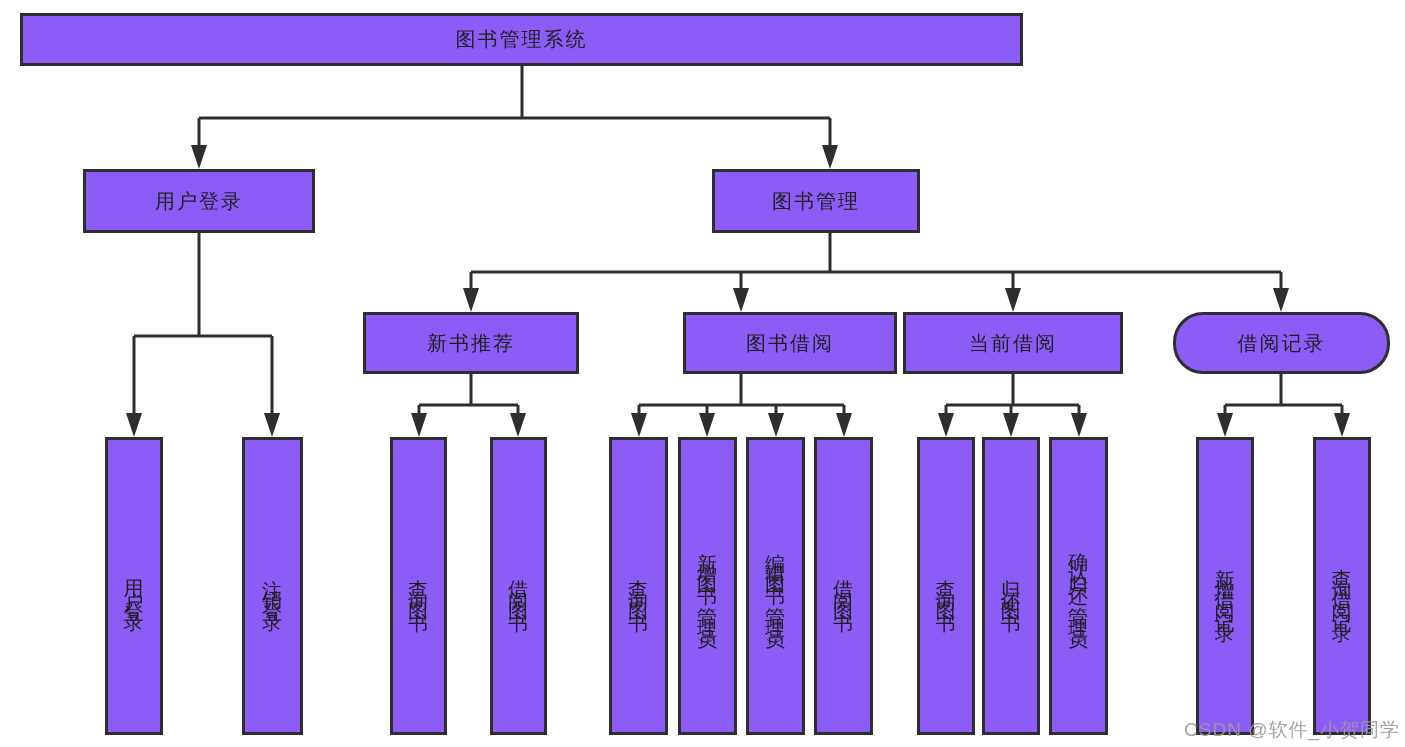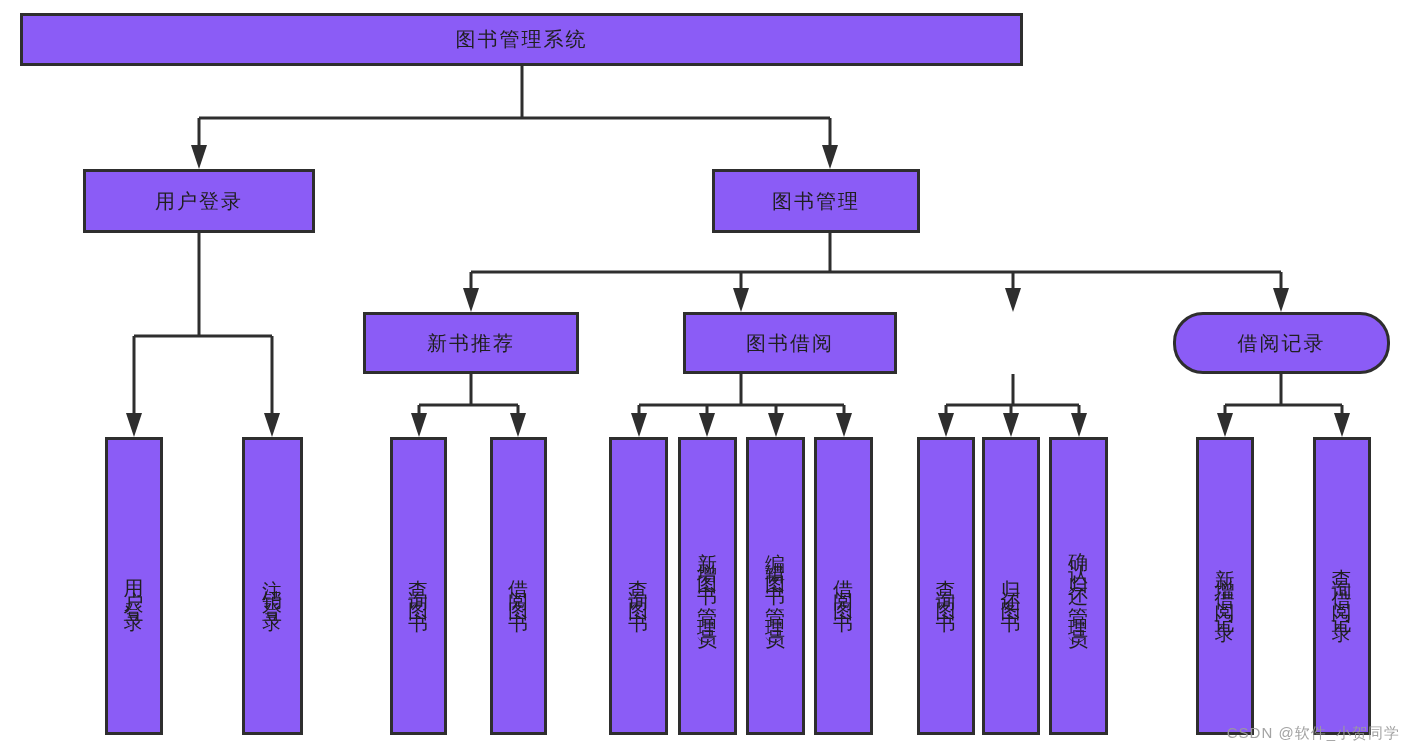--- a/index.html
+++ b/index.html
@@ -62,21 +62,21 @@
   .n-bw4    { left: 814px;  width: 59px; }
   .n-cu1    { left: 917px;  width: 58px; }
   .n-cu2    { left: 982px;  width: 58px; }
   .n-cu3    { left: 1049px; width: 59px; }
   .n-lg1    { left: 1196px; width: 58px; }
   .n-lg2    { left: 1313px; width: 58px; }
   .watermark {
     position: absolute;
     right: 5px;
     bottom: 4px;
-    font-size: 15px;
+    font-size: 19px;
     color: rgba(155,155,155,0.92);
     letter-spacing: 1px;
     z-index: 5;
   }
 </style>
 </head>
 <body>
 
 <div class="canvas">
 
@@ -109,20 +109,23 @@
   </div>
   <div class="node n-mgmt">
     <span>图书管理</span>
   </div>
 
   <div class="node lv3 n-rec">
     <span>新书推荐</span>
   </div>
   <div class="node lv3 n-bor">
     <span>图书借阅</span>
+  </div>
+  <div class="node lv3 n-cur">
+    <span>当前借阅</span>
   </div>
   <div class="node lv3 n-log">
     <span>借阅记录</span>
   </div>
 
   <div class="node lv4 n-ul1">
     <span class="vtext">用户登录</span>
   </div>
   <div class="node lv4 n-ul2">
     <span class="vtext">注销登录</span>

